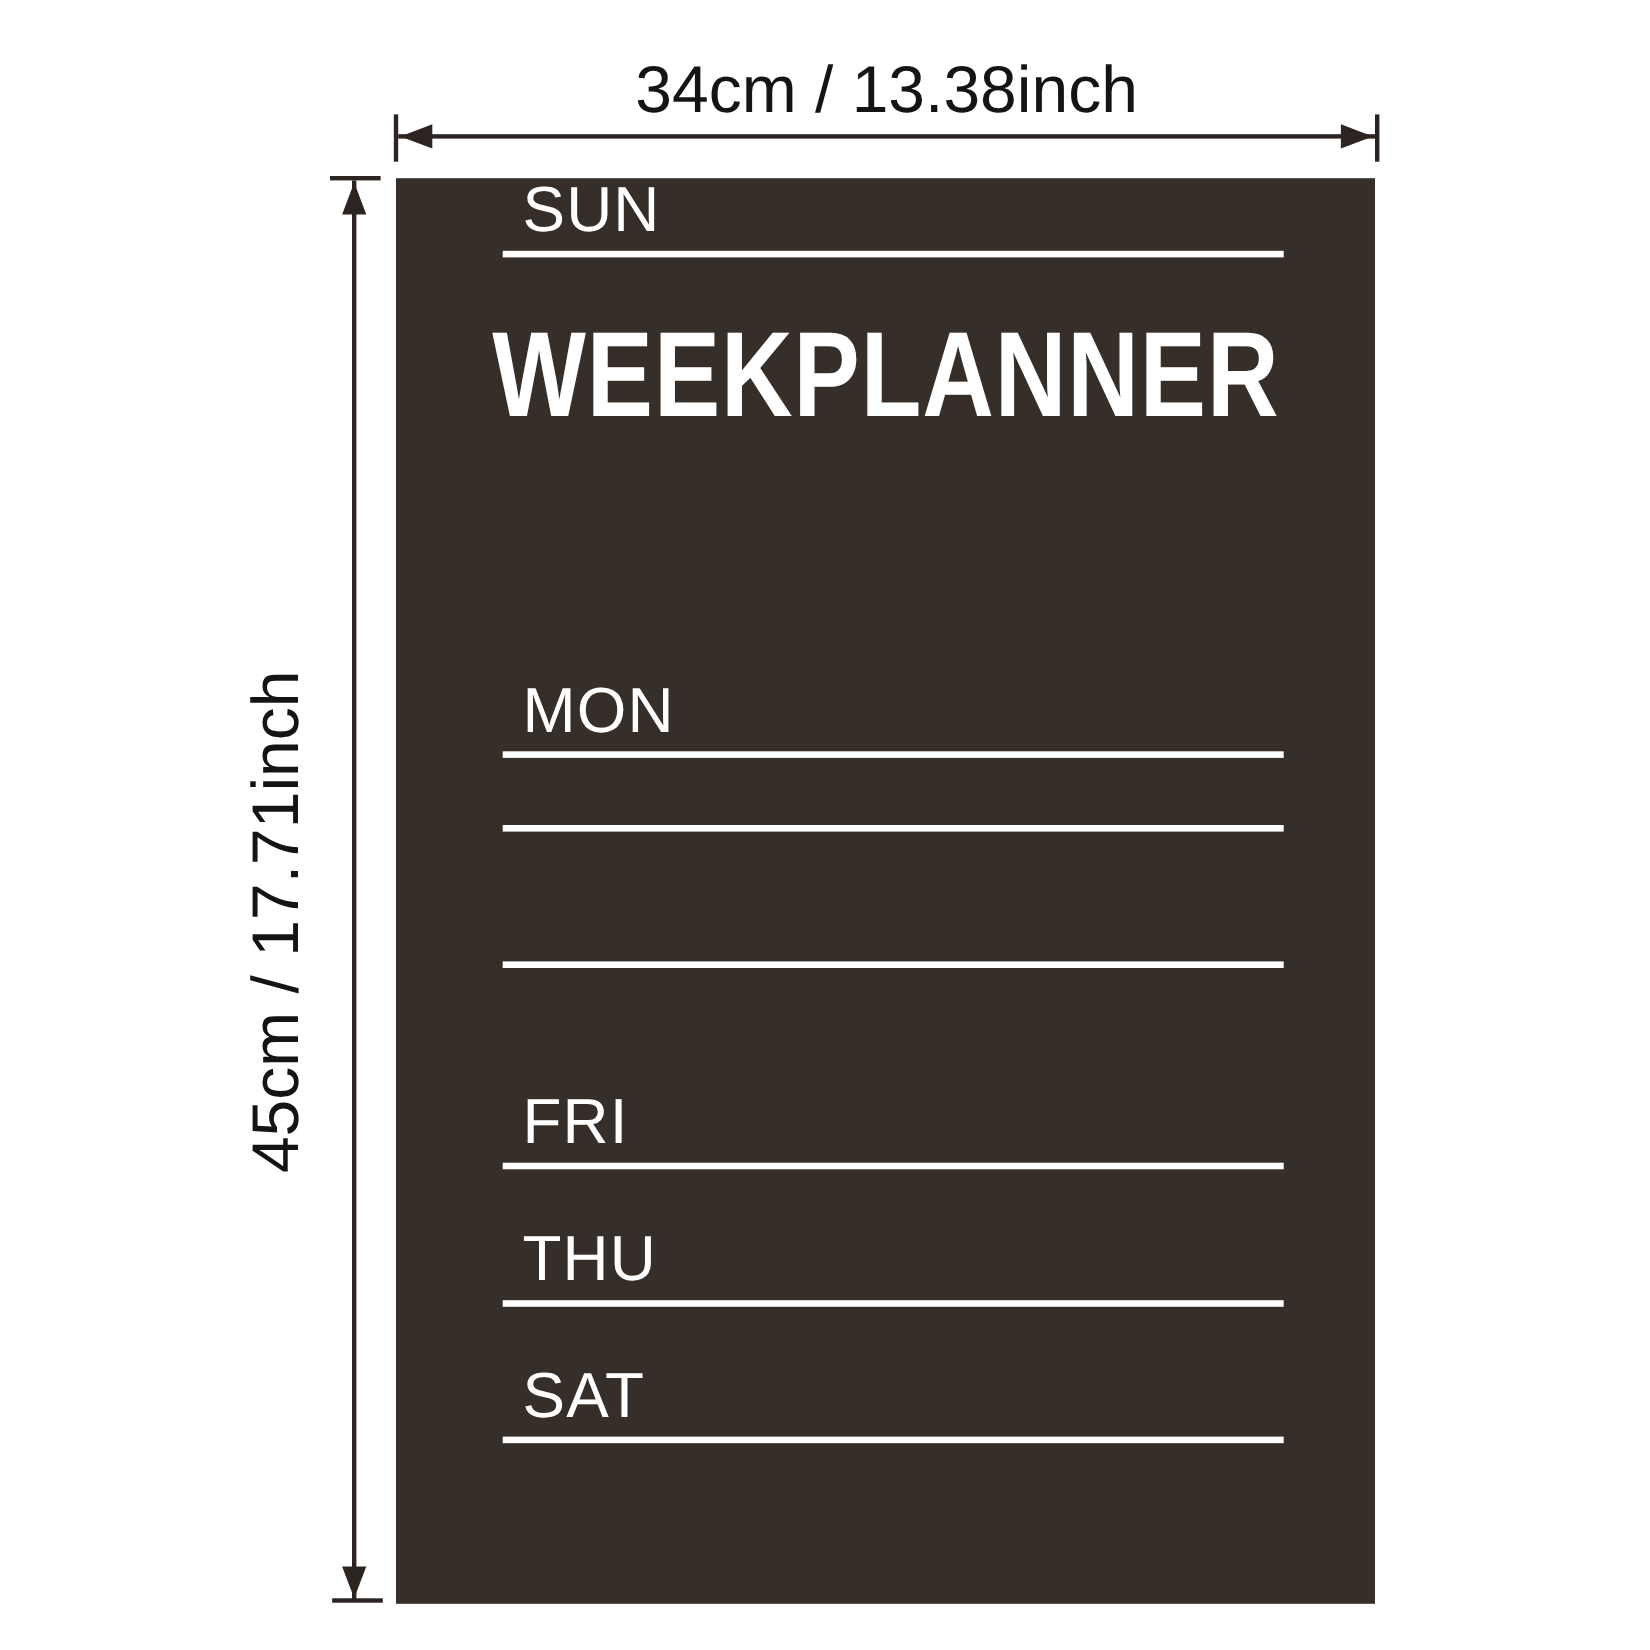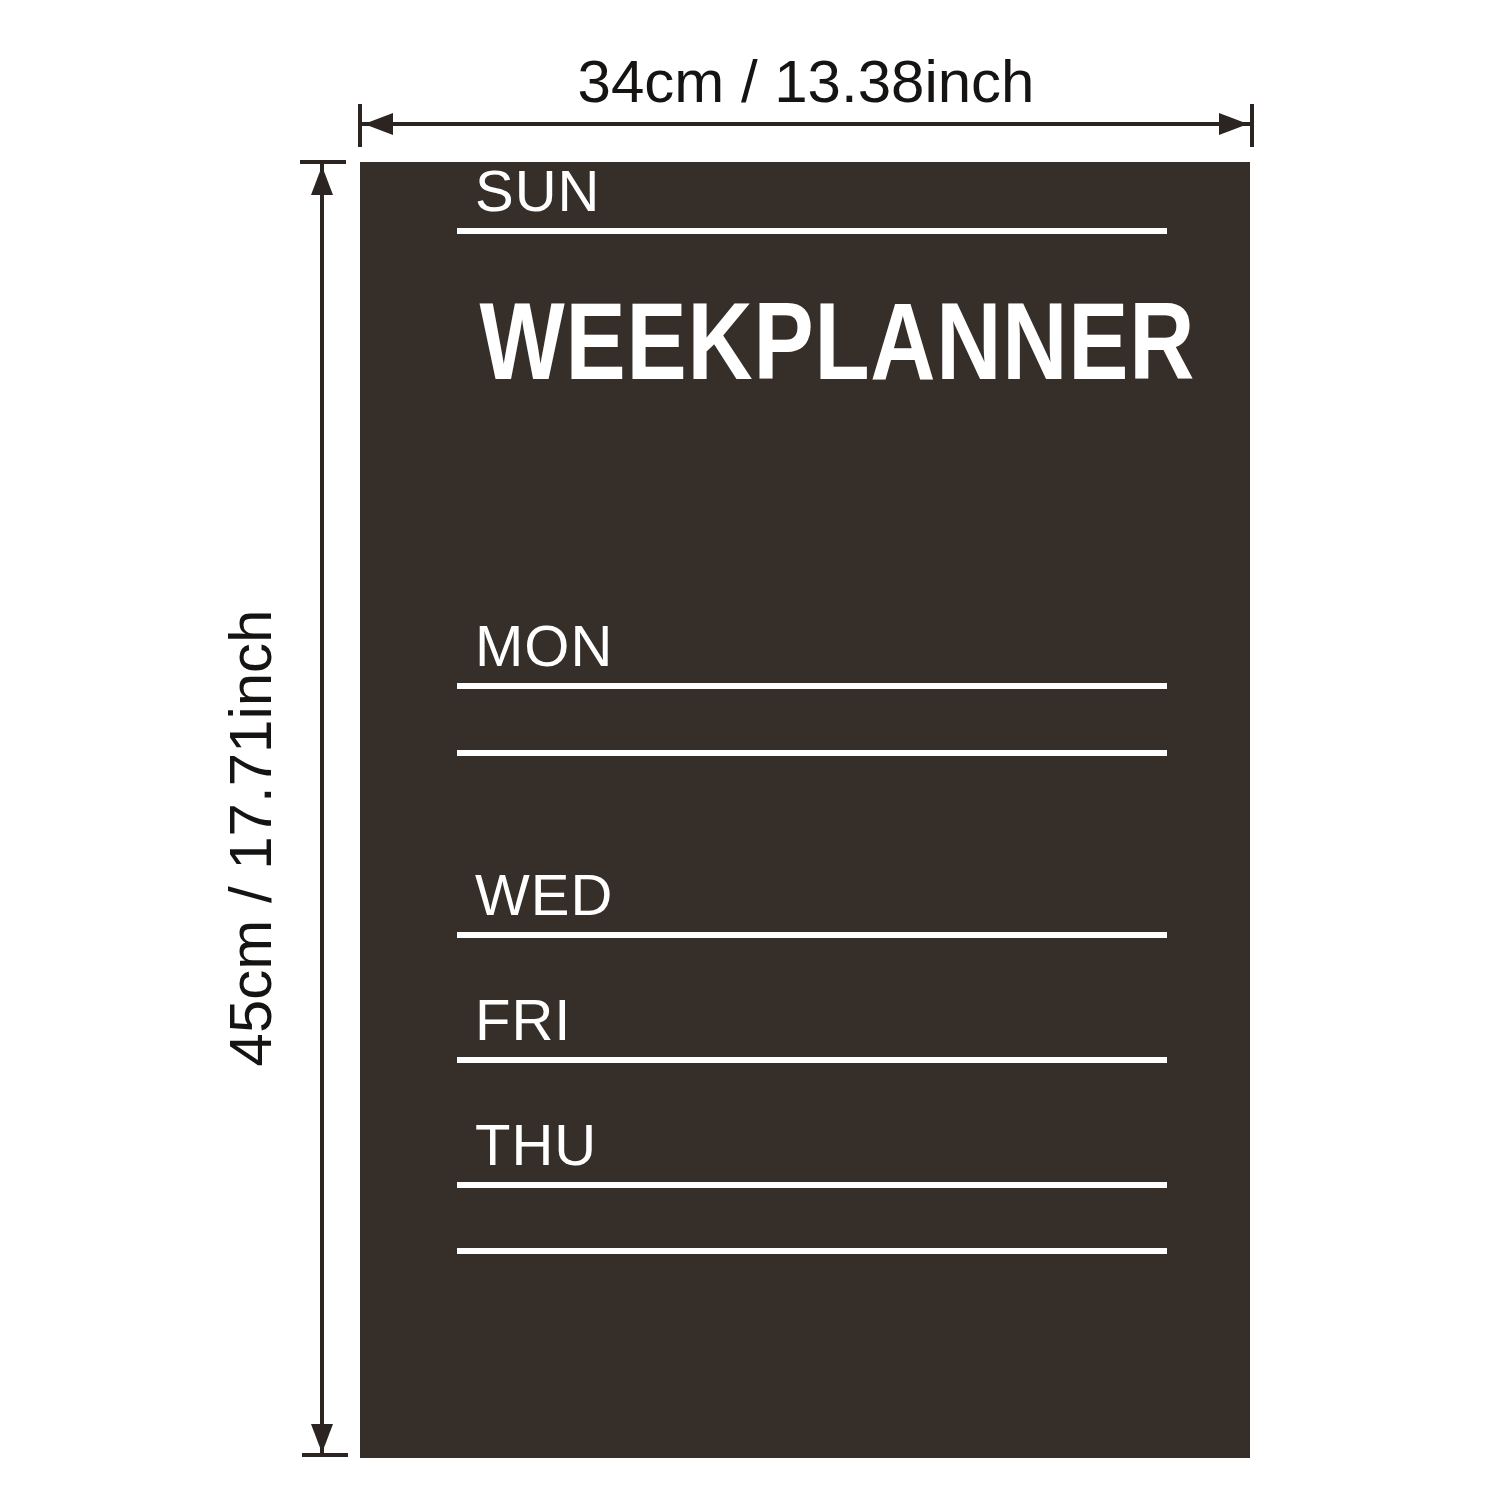--- a/index.html
+++ b/index.html
@@ -65,21 +65,20 @@
   }
   #board-title{
     position:absolute;
     top:124px;left:0;width:100%;
     text-align:center;
     color:var(--board-fg,#fff);
     font-size:110px;
     font-weight:bold;
     line-height:110px;
     white-space:nowrap;
-    padding-left:32px;
   }
   #board-title .squeeze{
     display:inline-block;
     transform:scaleX(0.82);
     transform-origin:center;
     letter-spacing:1px;
   }
   .day-row{position:absolute;left:97px;width:710px;}
   .day-row:nth-of-type(1){top:330px;}
   .day-row:nth-of-type(2){top:455px;}
@@ -128,32 +127,32 @@
     </div>
 
     <div class="day-row">
       <span class="day-label">MON</span>
       <div class="day-line"></div>
     </div>
     <div class="day-row">
       <div class="day-line"></div>
     </div>
     <div class="day-row">
-      <span class="day-label">WED</span>
       <div class="day-line"></div>
     </div>
     <div class="day-row">
       <span class="day-label">FRI</span>
       <div class="day-line"></div>
     </div>
     <div class="day-row">
       <span class="day-label">THU</span>
       <div class="day-line"></div>
     </div>
     <div class="day-row">
+      <span class="day-label">SAT</span>
       <div class="day-line"></div>
     </div>
     <div class="day-row">
       <span class="day-label">SUN</span>
       <div class="day-line"></div>
     </div>
   </div>
 
 </div>
 

